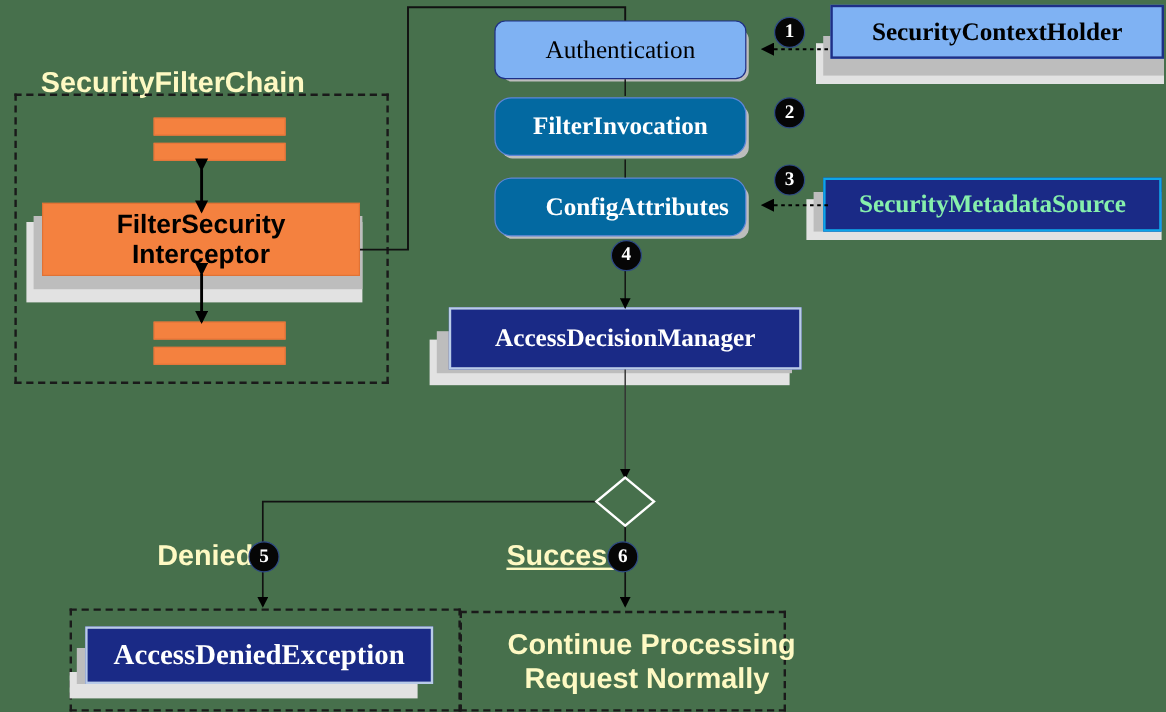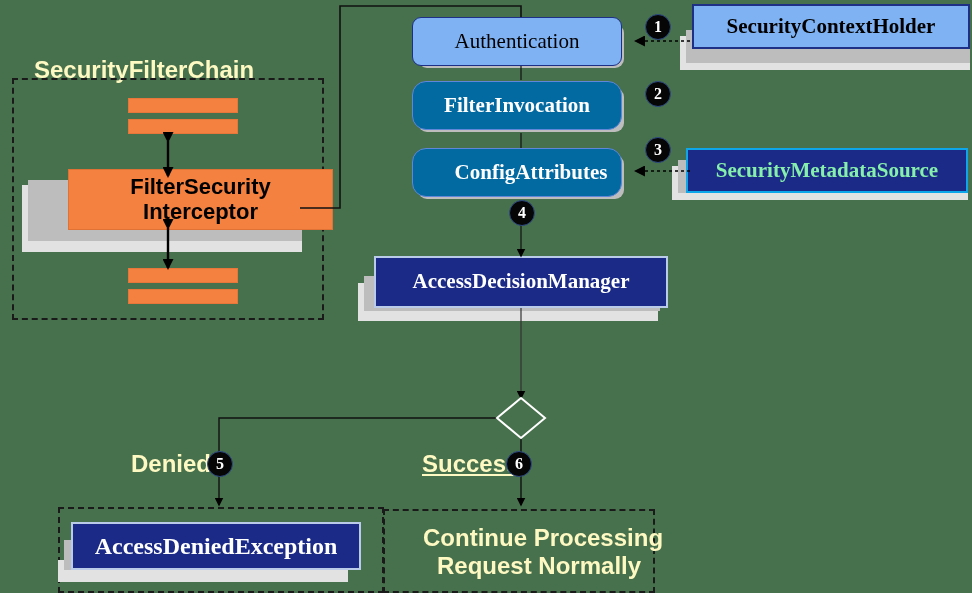--- a/index.html
+++ b/index.html
@@ -38,21 +38,20 @@
   
   .b-sq-navy-pale{
     background:#1a2a86;border:2px solid #b9cbe8;
     color:#fff;font-family:"Liberation Serif", serif;font-weight:bold;font-size:21px;
   }
   
   .b-orange{
     background:#f4813f;border:1px solid #e07235;
     color:#000;font-weight:bold;font-size:22px;
     font-family:"Liberation Sans", sans-serif;
-    margin-left:33px;
   }
   .b-orange-bar{background:#f4813f;border:1px solid #e8763a;}
 
   
   .shadow{position:absolute;background:#bdbdbd;}
   .shadow2{position:absolute;background:#e2e2e2;}
   .shadow-round{border-radius:9px;}
 
   
   .dashed{

